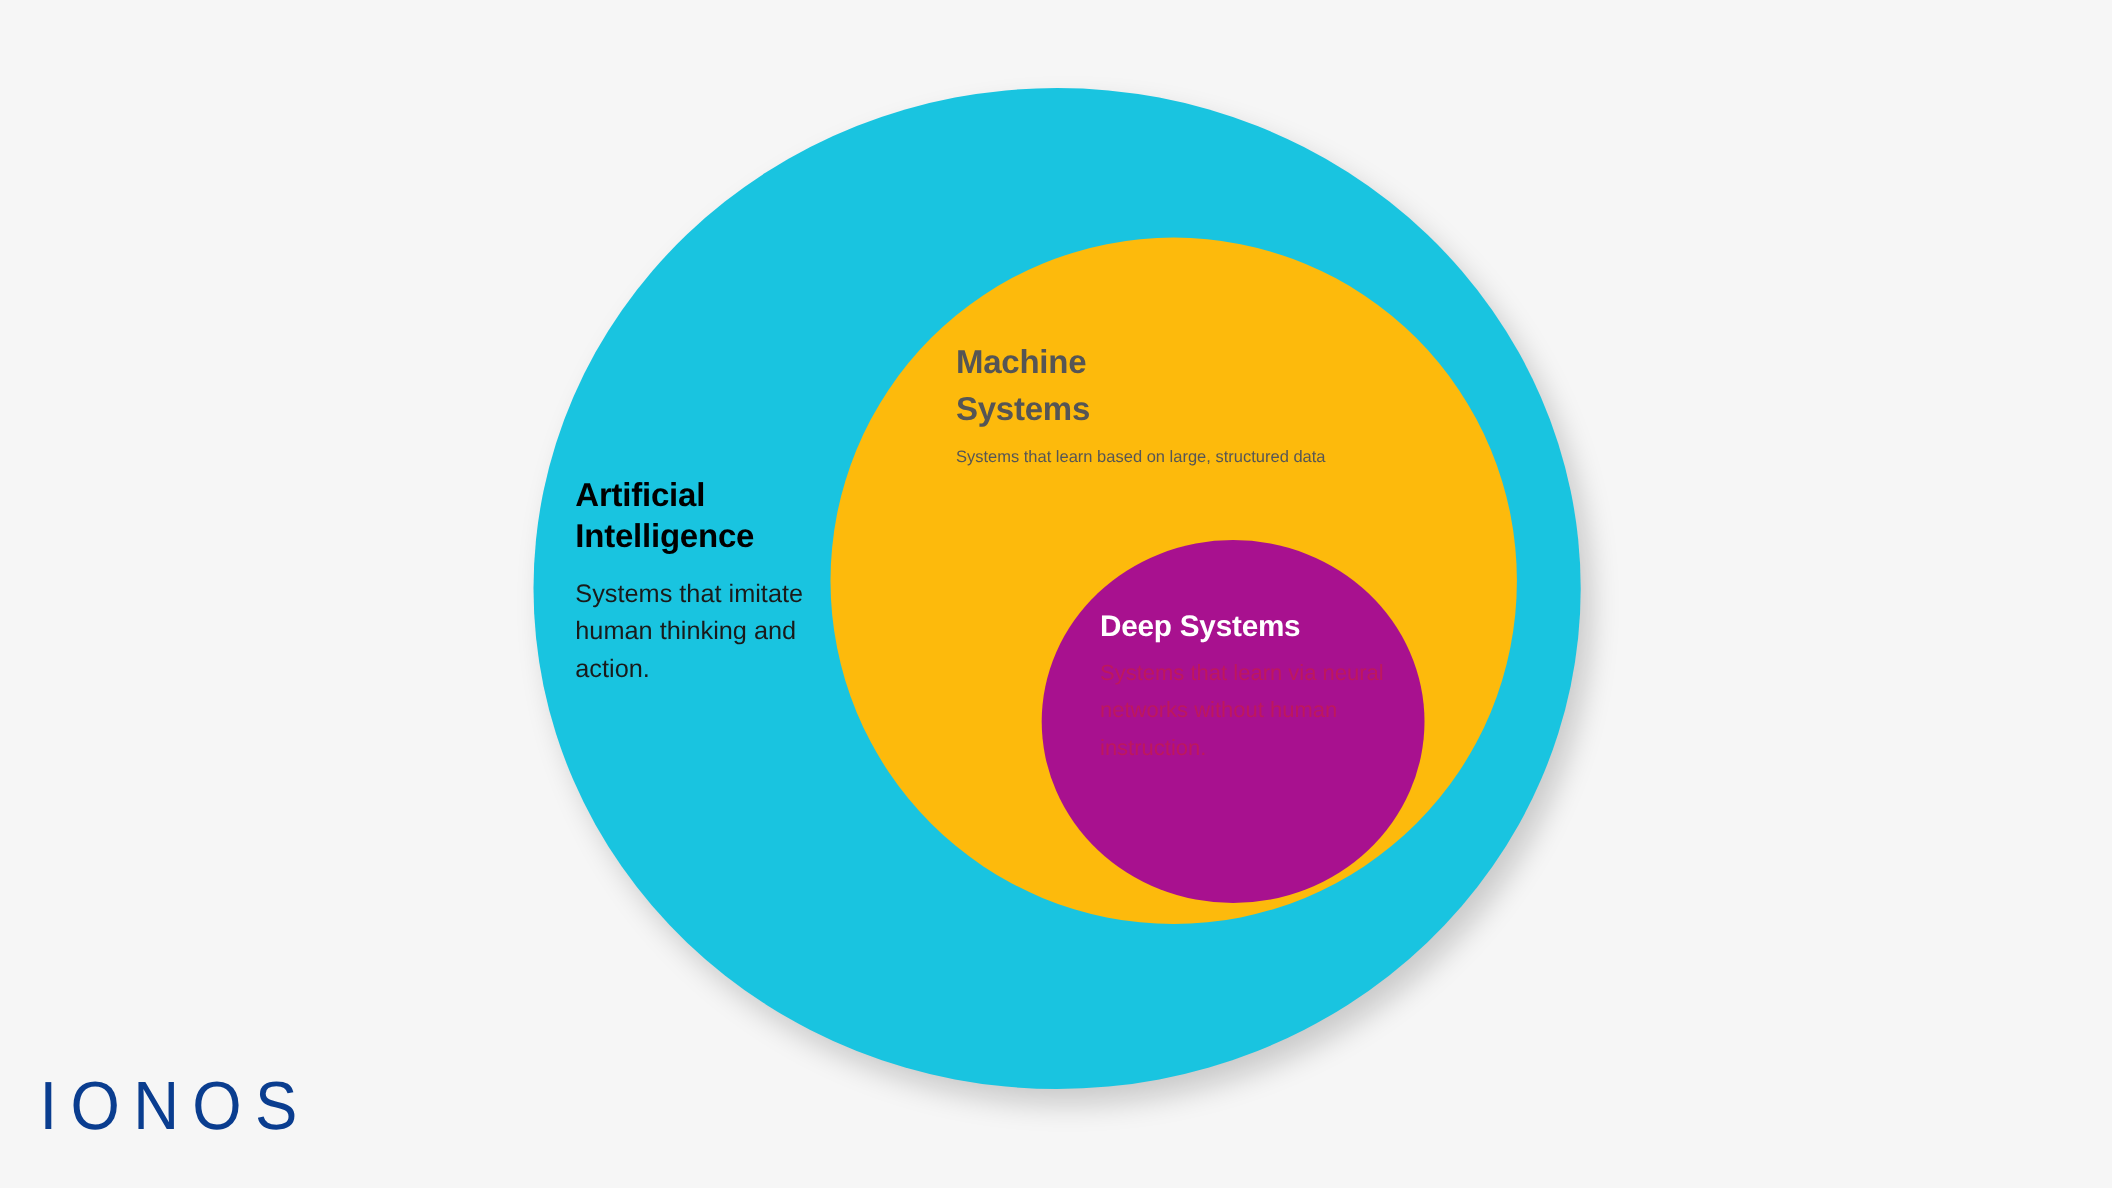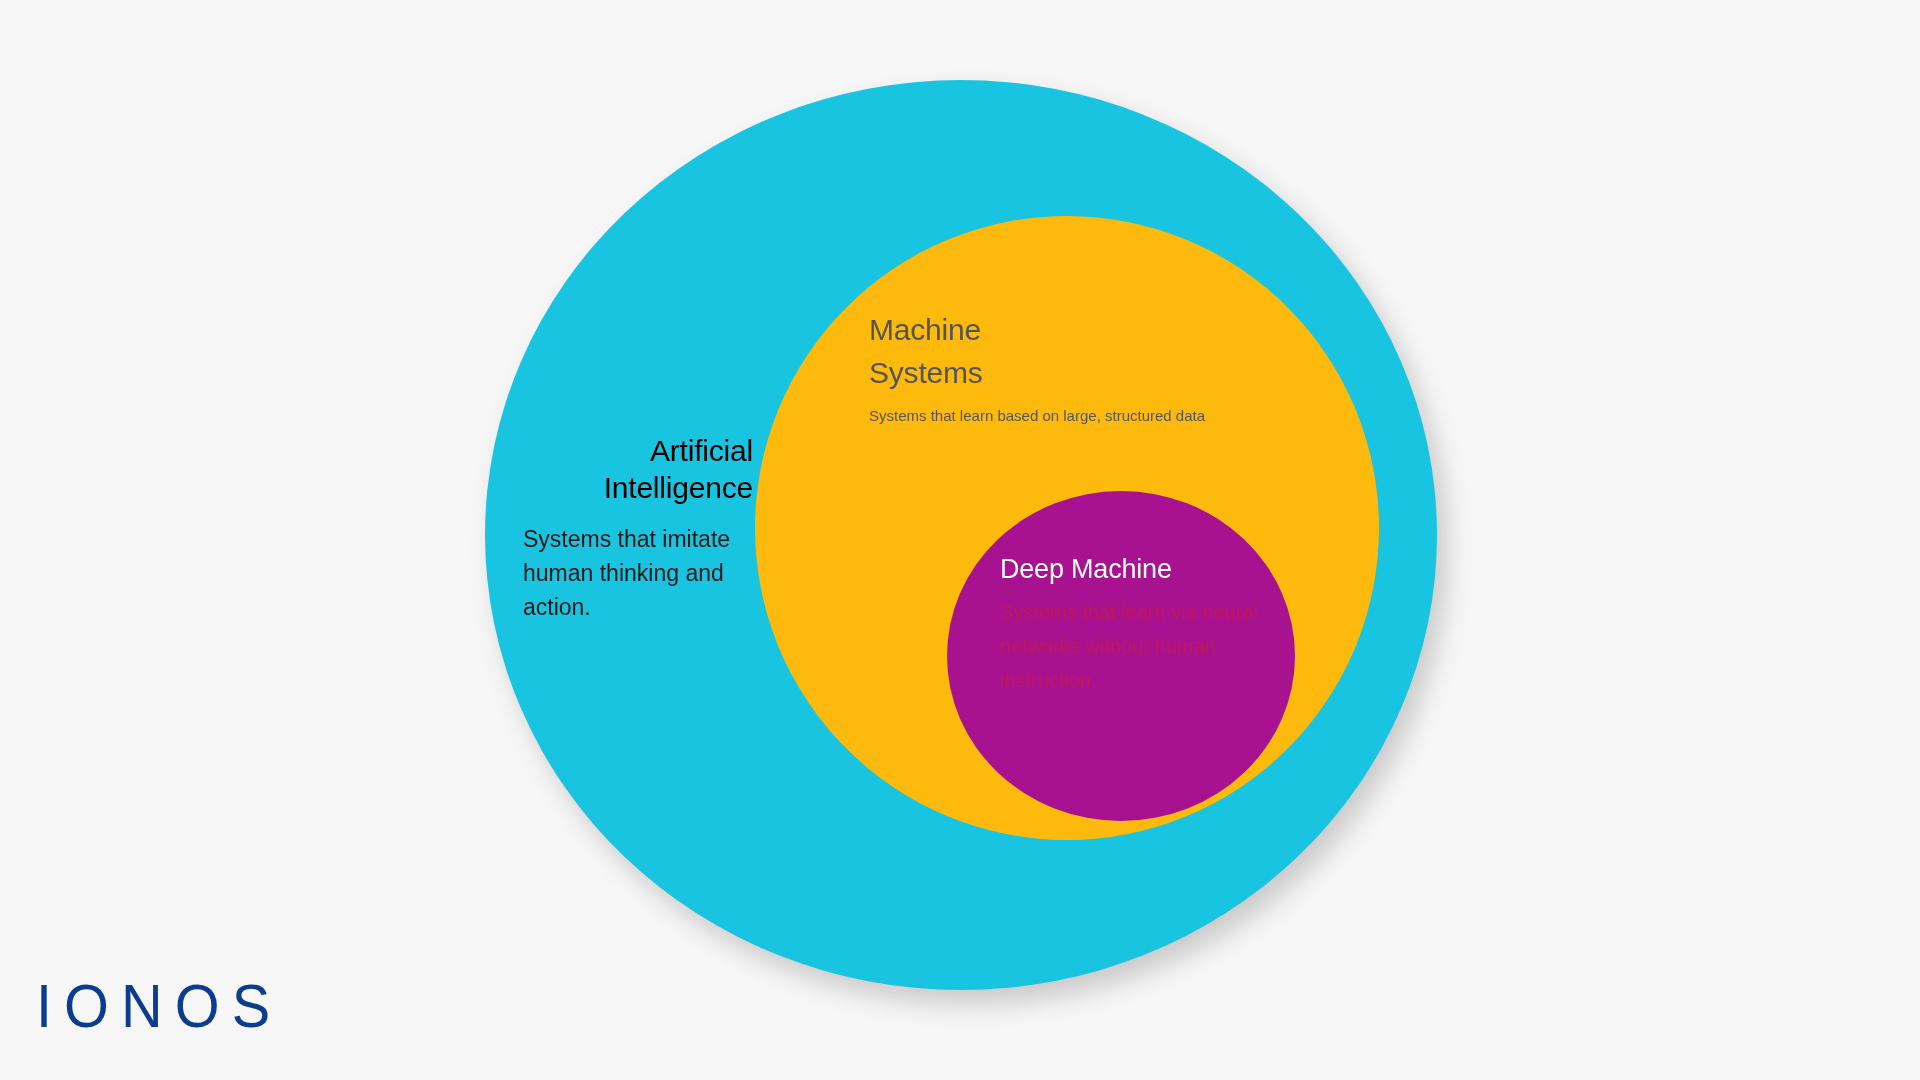--- a/index.html
+++ b/index.html
@@ -58,40 +58,39 @@
   }
 
   
   .label-block {
     position: absolute;
     z-index: 5;
   }
 
   .label-title {
     margin: 0;
-    font-weight: normal;
+    font-weight: bold;
     letter-spacing: -0.2px;
   }
 
   .label-desc {
     margin: 0;
     font-weight: normal;
   }
 
   
   #label-ai {
     left: 523px;
     top: 432px;
     width: 230px;
   }
   #label-ai .label-title {
     color: #000000;
     font-size: 30px;
     line-height: 37px;
-    text-align: right;
   }
   #label-ai .label-desc {
     color: #1a1a1a;
     font-size: 23px;
     line-height: 34px;
     margin-top: 16px;
   }
 
   
   #label-ml {
@@ -171,21 +170,21 @@
   <div class="label-block" id="label-ml">
     <div class="label-title">
       <span>Machine</span><br>
       <span>Systems</span>
     </div>
     <p class="label-desc">Systems that learn based on large, structured data</p>
   </div>
 
   <div class="label-block" id="label-dl">
     <div class="label-title">
-      <span>Deep Machine</span>
+      <span>Deep Systems</span>
     </div>
     <p class="label-desc">Systems that learn via neural networks without human instruction.</p>
   </div>
 
   <div id="brand-logo">
     <div id="brand-logo-text">IONOS</div>
   </div>
 
 </div>
 

